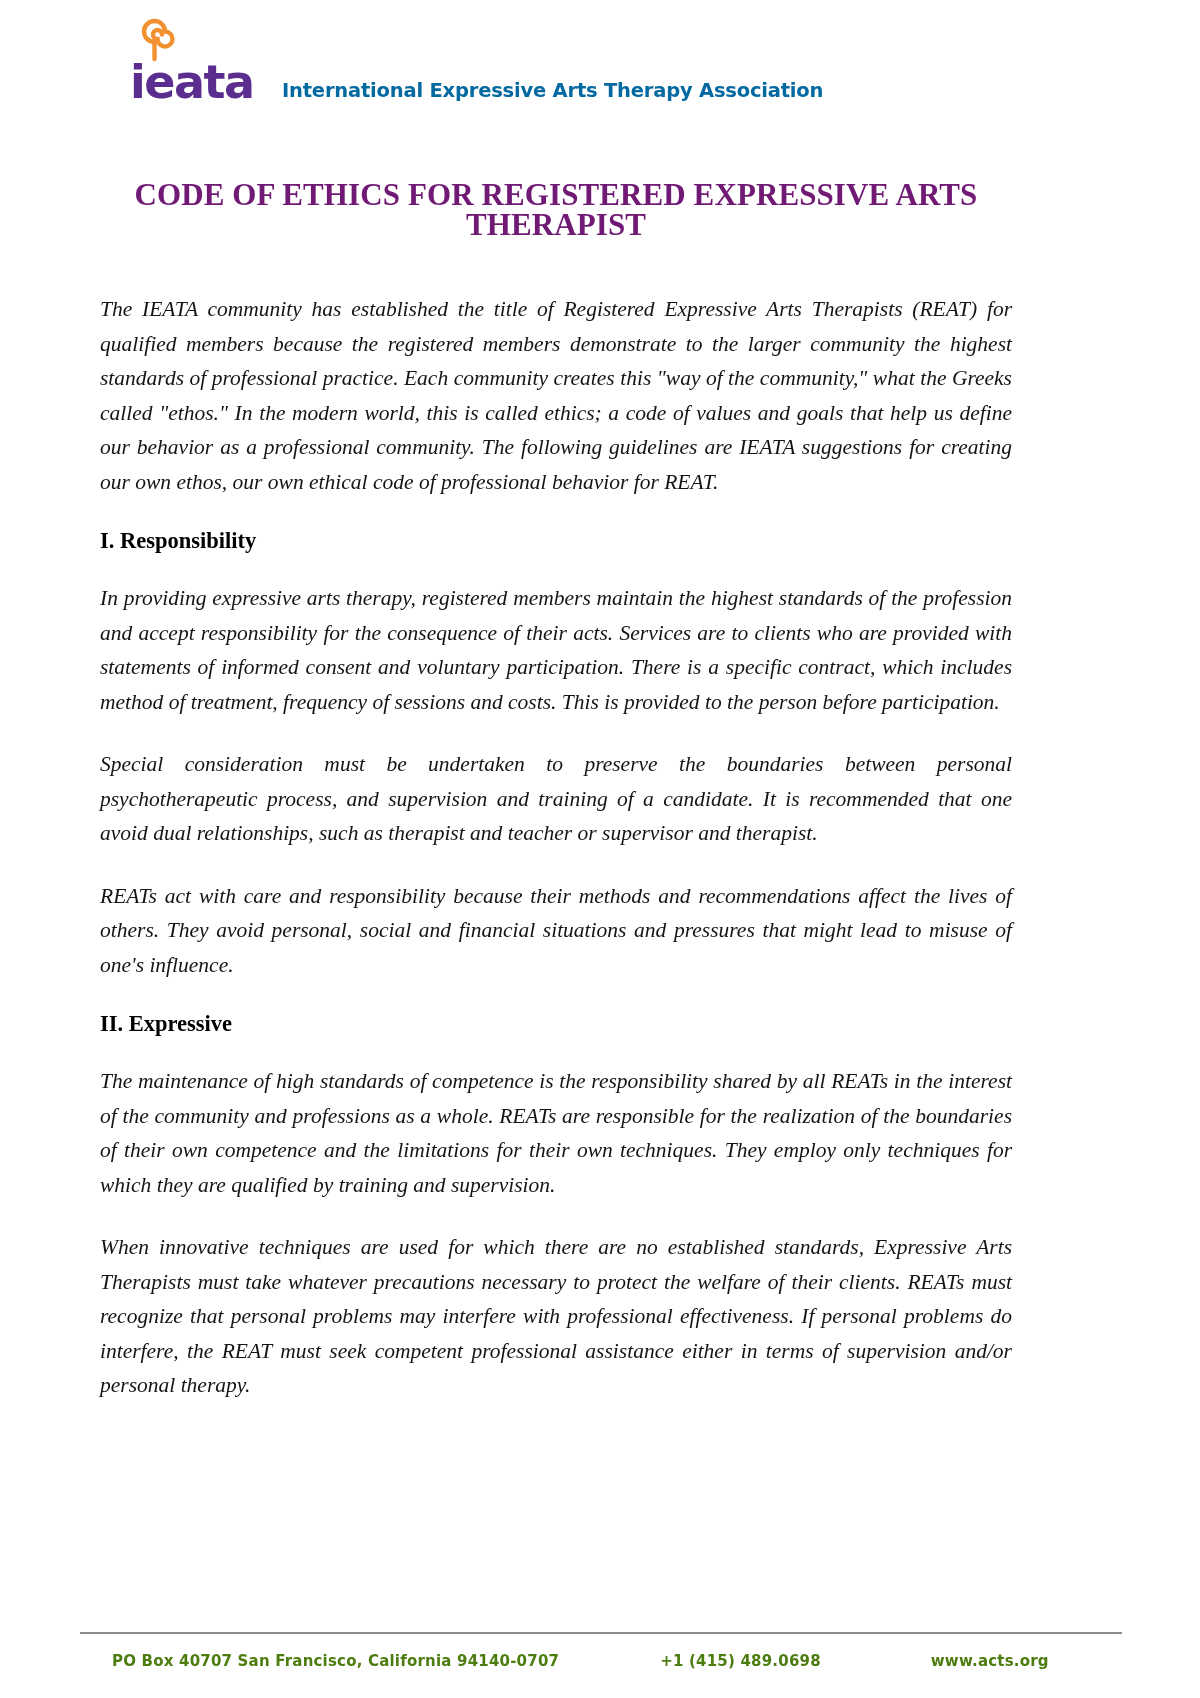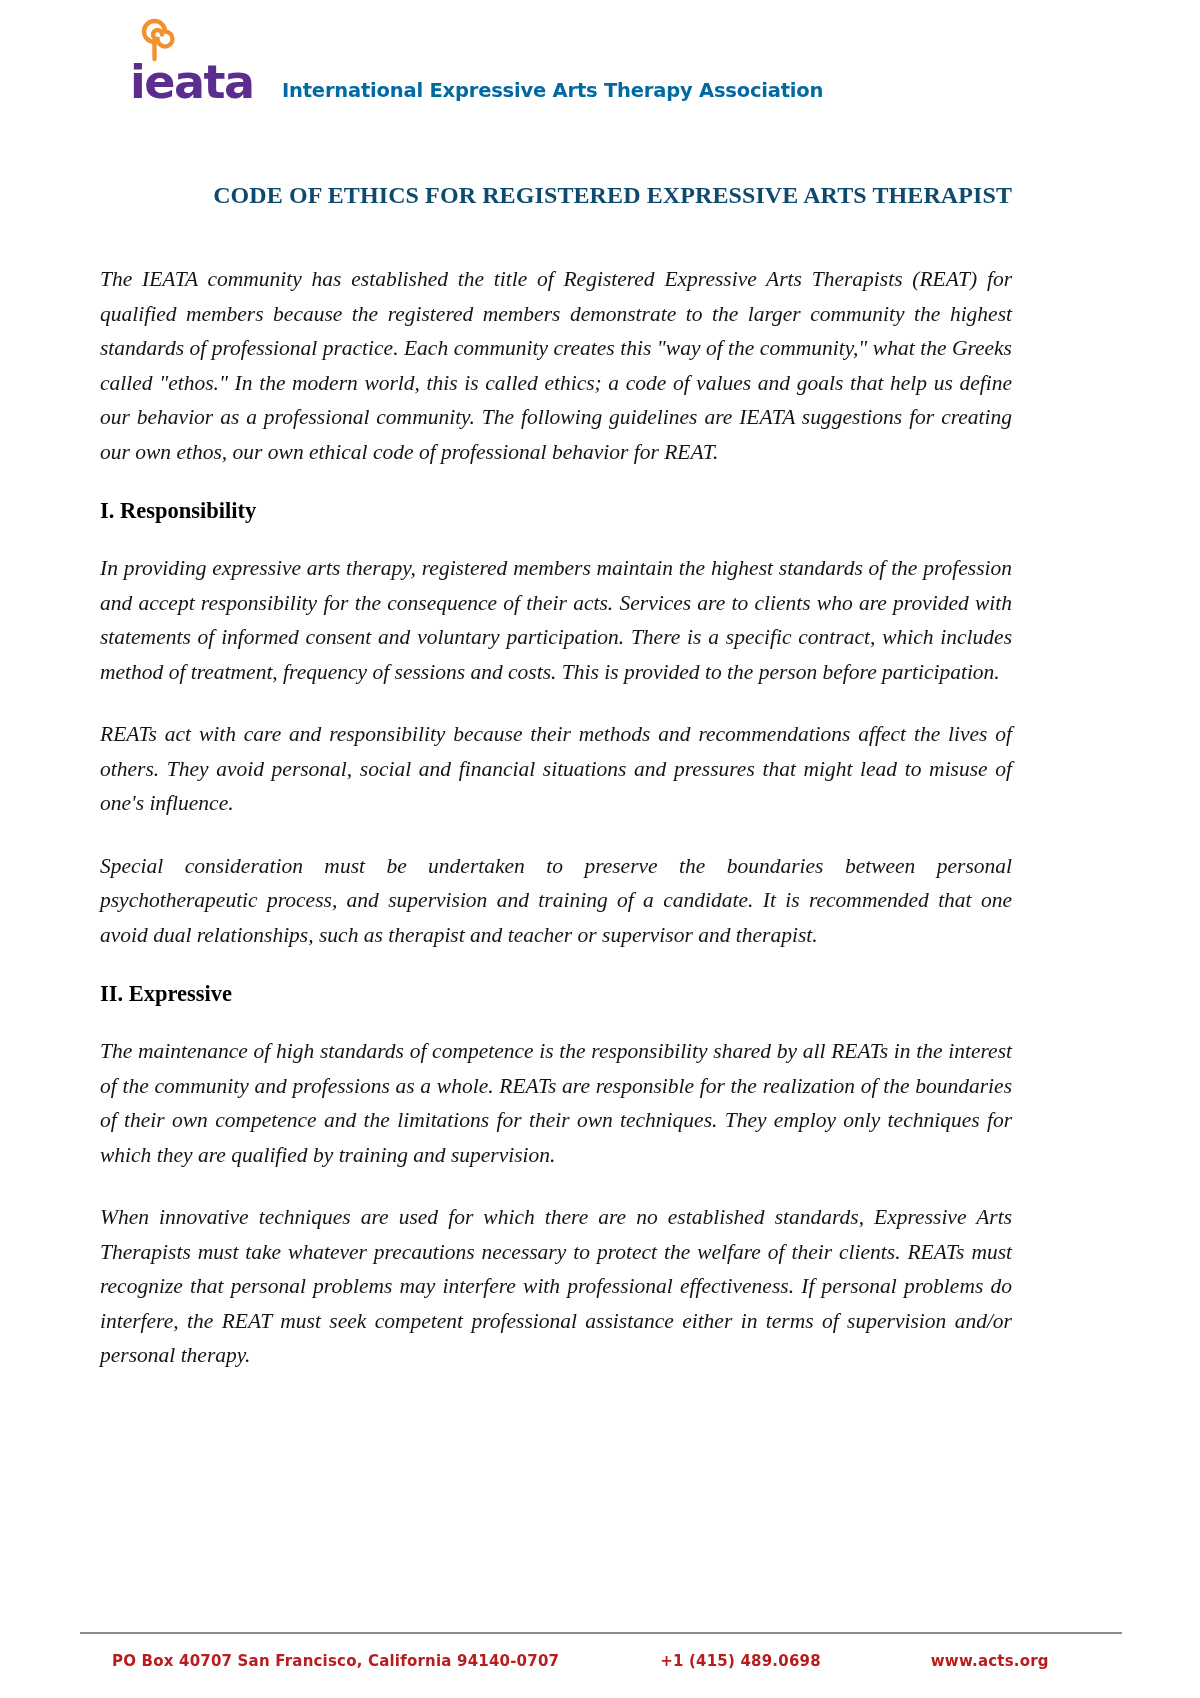--- a/index.html
+++ b/index.html
@@ -71,26 +71,26 @@
   .content {
     position: absolute;
     left: 100px;
     top: 180px;
     width: 912px;
   }
 
   .doc-title {
     font-family: "Liberation Serif", "DejaVu Serif", serif;
     font-weight: bold;
-    font-size: 24px;
+    font-size: 31px;
     line-height: 30px;
     letter-spacing: 0.1px;
-    text-align: right;
+    text-align: center;
     margin: 0 0 52px 0;
-    color: #0c4a6e;
+    color: #701a75;
   }
 
   p.para {
     margin: 0 0 28px 0;
     font-size: 21.5px;
     line-height: 34.5px;
     text-align: justify;
     text-justify: inter-word;
     color: #141414;
     font-style: italic;
@@ -117,21 +117,21 @@
     background: #8c8c8c;
     width: 100%;
   }
   .footer-row {
     display: flex;
     align-items: baseline;
     padding-top: 18px;
     font-family: "DejaVu Sans", "Liberation Sans", sans-serif;
     font-weight: bold;
     font-size: 15px;
-    color: #b91c1c;
+    color: #4d7c0f;
     white-space: nowrap;
   }
   .footer-address {
     margin-left: 32px;
     letter-spacing: 0.2px;
   }
   .footer-phone {
     margin-left: 101px;
     letter-spacing: 0.2px;
   }
@@ -167,22 +167,22 @@
   </div>
 
   <div class="content">
 
     <h1 class="doc-title">CODE OF ETHICS FOR REGISTERED EXPRESSIVE ARTS THERAPIST</h1>
 
     <p class="para">The IEATA community has established the title of Registered Expressive Arts Therapists (REAT) for qualified members because the registered members demonstrate to the larger community the highest standards of professional practice. Each community creates this "way of the community," what the Greeks called "ethos." In the modern world, this is called ethics; a code of values and goals that help us define our behavior as a professional community. The following guidelines are IEATA suggestions for creating our own ethos, our own ethical code of professional behavior for REAT.</p>
 
     <h2 class="section-heading">I. Responsibility</h2>
     <p class="para">In providing expressive arts therapy, registered members maintain the highest standards of the profession and accept responsibility for the consequence of their acts. Services are to clients who are provided with statements of informed consent and voluntary participation. There is a specific contract, which includes method of treatment, frequency of sessions and costs. This is provided to the person before participation.</p>
+    <p class="para">Special consideration must be undertaken to preserve the boundaries between personal psychotherapeutic process, and supervision and training of a candidate. It is recommended that one avoid dual relationships, such as therapist and teacher or supervisor and therapist.</p>
     <p class="para">REATs act with care and responsibility because their methods and recommendations affect the lives of others. They avoid personal, social and financial situations and pressures that might lead to misuse of one's influence.</p>
-    <p class="para">Special consideration must be undertaken to preserve the boundaries between personal psychotherapeutic process, and supervision and training of a candidate. It is recommended that one avoid dual relationships, such as therapist and teacher or supervisor and therapist.</p>
 
     <h2 class="section-heading">II. Expressive</h2>
     <p class="para">The maintenance of high standards of competence is the responsibility shared by all REATs in the interest of the community and professions as a whole. REATs are responsible for the realization of the boundaries of their own competence and the limitations for their own techniques. They employ only techniques for which they are qualified by training and supervision.</p>
     <p class="para">When innovative techniques are used for which there are no established standards, Expressive Arts Therapists must take whatever precautions necessary to protect the welfare of their clients. REATs must recognize that personal problems may interfere with professional effectiveness. If personal problems do interfere, the REAT must seek competent professional assistance either in terms of supervision and/or personal therapy.</p>
 
   </div>
 
   <div class="footer">
     <div class="footer-rule"></div>
     <div class="footer-row">

